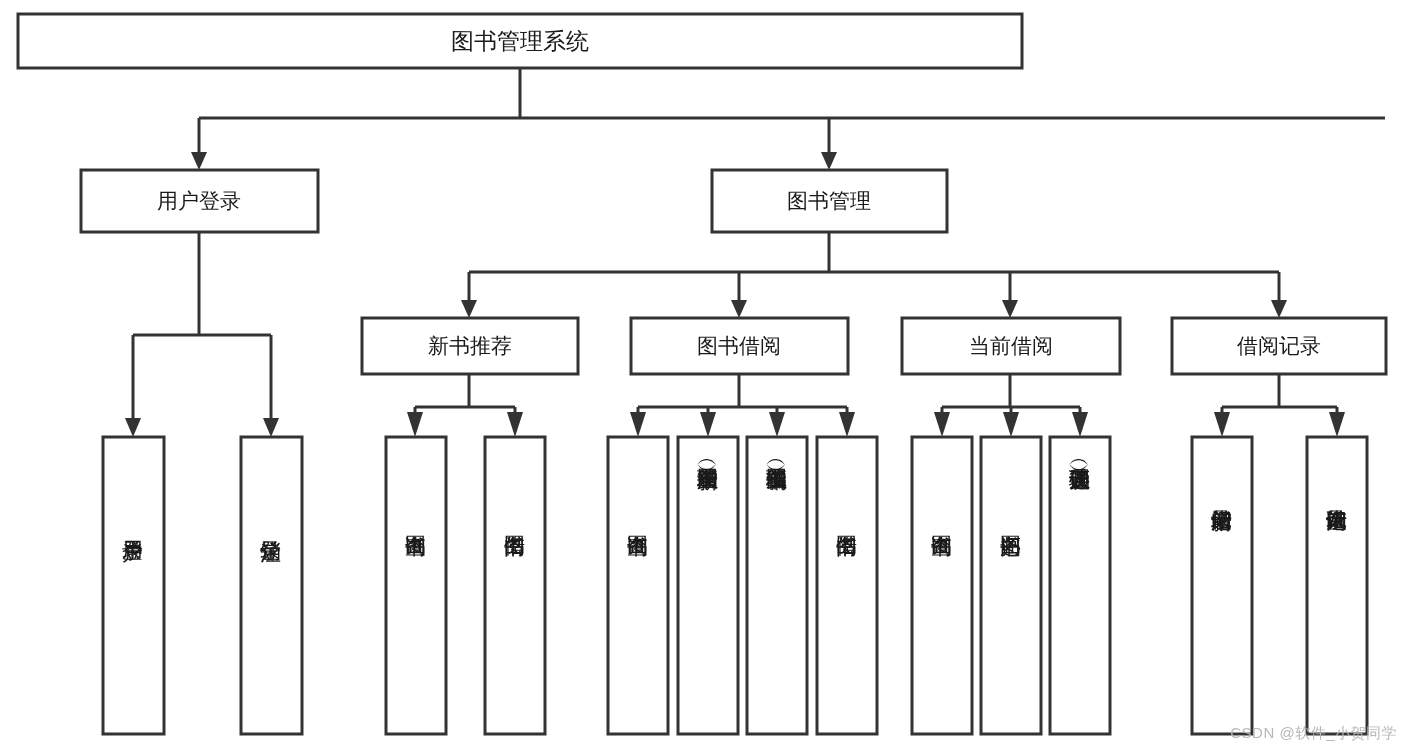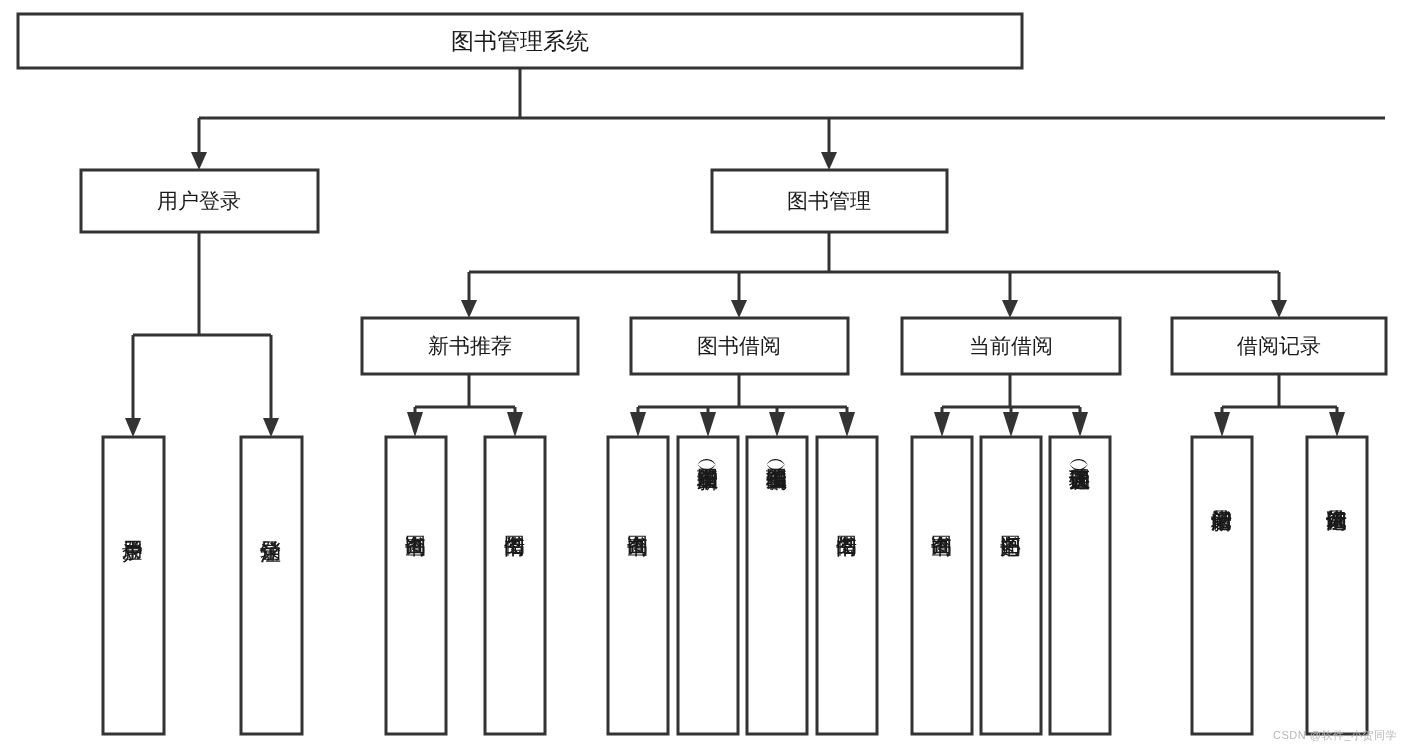--- a/index.html
+++ b/index.html
@@ -47,21 +47,21 @@
   }
   .arrow-head {
     fill: #333333;
     stroke: none;
   }
   .watermark {
     position: absolute;
     right: 8px;
     bottom: 4px;
     font-family: "Liberation Sans", "DejaVu Sans", sans-serif;
-    font-size: 11px;
+    font-size: 15px;
     color: #b8b8b8;
     white-space: nowrap;
     letter-spacing: 0.5px;
   }
 </style>
 </head>
 <body>
 
 <svg id="diagram" viewBox="0 0 1405 747" xmlns="http://www.w3.org/2000/svg">
 

